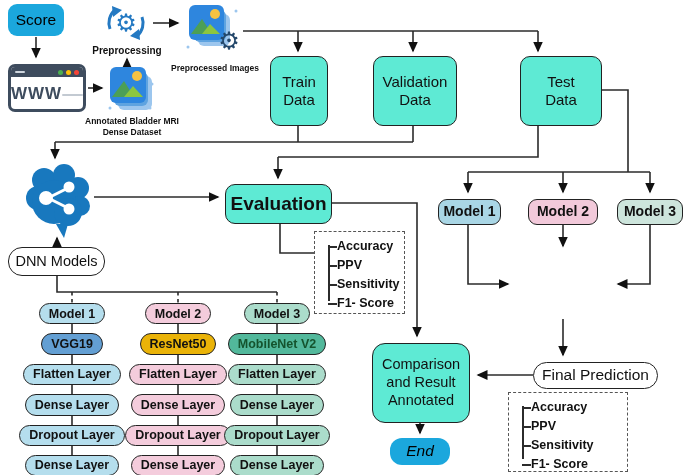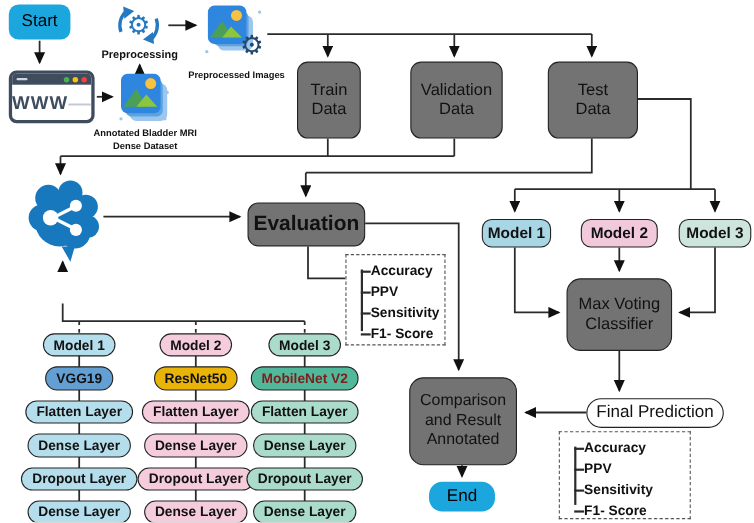--- a/index.html
+++ b/index.html
@@ -3,21 +3,21 @@
 <meta charset="utf-8">
 <style>
   html,body{margin:0;padding:0;background:#fff;}
   #canvas{
     position:relative;width:685px;height:475px;background:#fff;overflow:hidden;
     font-family:"Liberation Sans","DejaVu Sans",sans-serif;color:#111;
   }
   #wires{position:absolute;left:0;top:0;z-index:0;}
   .node{position:absolute;z-index:1;box-sizing:border-box;display:flex;align-items:center;justify-content:center;
         text-align:center;white-space:pre-line;line-height:1.22;}
-  .box{background:#737373;border:1.6px solid #222;border-radius:10px;}
+  .box{background:#5eead4;border:1.6px solid #222;border-radius:10px;}
   .pillnode{background:#fff;border:1.6px solid #222;border-radius:14px;}
   .cyan{background:#1BA7DD;border:none;border-radius:9px;font-size:15.5px;color:#000;}
   
   .databox{font-size:15px;}
   
   .col{position:absolute;z-index:1;width:120px;display:flex;flex-direction:column;align-items:center;gap:9px;}
   .pill{box-sizing:border-box;border:1.5px solid #222;border-radius:11px;padding:2.5px 9px;
         font-size:12.5px;font-weight:600;white-space:nowrap;line-height:1.15;}
   .c1l{background:#B5DEED;} .c1d{background:#639FD3;}
   .c2l{background:#F4CCDC;} .c2d{background:#eab308;}
@@ -92,21 +92,21 @@
       <path d="M332,203 H417 V336" marker-end="url(#ah)"></path>
       <path d="M563,225 V246" marker-end="url(#ah)"></path>
       <path d="M468,225 V284 H508" marker-end="url(#ah)"></path>
       <path d="M650,225 V284 H618" marker-end="url(#ah)"></path>
       <path d="M563,319 V355" marker-end="url(#ah)"></path>
       <path d="M533,375 H478" marker-end="url(#ah)"></path>
       <path d="M420,423 V433" marker-end="url(#ah)"></path>
     </g>
   </svg>
 
-  <div class="node cyan" style="left:8px;top:4px;width:56px;height:32px;">Start</div>
+  <div class="node cyan" style="left:8px;top:4px;width:56px;height:32px;">Score</div>
 
   <div class="www" style="left:8px;top:64px;width:78px;height:48px;">
     <div class="bar">
       <span class="dash"></span>
       <span class="dot" style="background:#4CAF50"></span>
       <span class="dot" style="background:#FFC107"></span>
       <span class="dot" style="background:#F44336"></span>
     </div>
     <div class="body">
       <span class="wtxt">WWW</span>
@@ -155,21 +155,21 @@
       <circle cx="52" cy="8" r="1.5" fill="#9CC6EE"></circle>
         <circle cx="4" cy="44" r="1.5" fill="#9CC6EE"></circle>
     </svg>
   </div>
   <div class="cap" style="left:168px;top:63px;width:94px;font-size:8.5px;">Preprocessed Images</div>
 
   <div class="node box databox" style="left:270px;top:56px;width:58px;height:70px;">Train
 Data</div>
   <div class="node box databox" style="left:373px;top:56px;width:84px;height:70px;">Validation
 Data</div>
-  <div class="node box databox" style="left:498px;top:56px;width:82px;height:70px;">Test
+  <div class="node box databox" style="left:520px;top:56px;width:82px;height:70px;">Test
 Data</div>
 
   <div class="gearwrap" style="left:24px;top:162px;width:68px;height:80px;">
     <svg width="68" height="80" viewBox="0 0 68 80">
       <circle cx="20" cy="18" r="12" fill="#1878BE"></circle>
       <circle cx="40" cy="13" r="11" fill="#1878BE"></circle>
       <circle cx="54" cy="26" r="11" fill="#1878BE"></circle>
       <circle cx="14" cy="36" r="12" fill="#1878BE"></circle>
       <circle cx="56" cy="44" r="10" fill="#1878BE"></circle>
       <circle cx="30" cy="40" r="22" fill="#1878BE"></circle>
@@ -177,20 +177,21 @@
       <polygon points="32,62 44,62 40,76" fill="#1878BE"></polygon>
       <g stroke="#fff" stroke-width="3">
         <line x1="24" y1="36" x2="44" y2="26"></line>
         <line x1="24" y1="36" x2="44" y2="46"></line>
       </g>
       <circle cx="22" cy="36" r="7" fill="#fff"></circle>
       <circle cx="45" cy="25" r="5.5" fill="#fff"></circle>
       <circle cx="45" cy="47" r="5.5" fill="#fff"></circle>
     </svg>
   </div>
+  <div class="node pillnode" style="left:8px;top:247px;width:97px;height:29px;font-size:14.5px;">DNN Models</div>
 
   <div class="node box" style="left:225px;top:184px;width:107px;height:40px;font-size:19px;font-weight:bold;">Evaluation</div>
 
   <div class="metrics" style="left:314px;top:231px;width:91px;height:83px;">
     <div class="vline"></div>
     <div class="mrow">Accuracy</div>
     <div class="mrow">PPV</div>
     <div class="mrow">Sensitivity</div>
     <div class="mrow">F1- Score</div>
   </div>
@@ -206,43 +207,41 @@
   <div class="col" style="left:118px;top:303px;">
     <div class="pill c2l">Model 2</div>
     <div class="pill c2d">ResNet50</div>
     <div class="pill c2l">Flatten Layer</div>
     <div class="pill c2l">Dense Layer</div>
     <div class="pill c2l">Dropout Layer</div>
     <div class="pill c2l">Dense Layer</div>
   </div>
   <div class="col" style="left:217px;top:303px;">
     <div class="pill c3l">Model 3</div>
-    <div class="pill c3d" style="color:#7f1d1d">MobileNet V2</div>
+    <div class="pill c3d" style="color:#14532d">MobileNet V2</div>
     <div class="pill c3l">Flatten Layer</div>
     <div class="pill c3l">Dense Layer</div>
     <div class="pill c3l">Dropout Layer</div>
     <div class="pill c3l">Dense Layer</div>
   </div>
 
   <div class="node rpill rm1" style="left:438px;top:199px;width:63px;height:26px;">Model 1</div>
   <div class="node rpill rm2" style="left:528px;top:199px;width:70px;height:26px;">Model 2</div>
   <div class="node rpill rm3" style="left:617px;top:199px;width:66px;height:26px;">Model 3</div>
 
-  <div class="node box" style="left:515px;top:253px;width:96px;height:66px;font-size:15px;border-radius:13px;">Max Voting
-Classifier</div>
 
   <div class="node pillnode" style="left:533px;top:362px;width:125px;height:27px;font-size:15.5px;">Final Prediction</div>
 
   <div class="metrics" style="left:508px;top:392px;width:120px;height:80px;">
     <div class="vline"></div>
     <div class="mrow">Accuracy</div>
     <div class="mrow">PPV</div>
     <div class="mrow">Sensitivity</div>
     <div class="mrow">F1- Score</div>
   </div>
 
   <div class="node box" style="left:372px;top:343px;width:98px;height:80px;font-size:14.5px;border-radius:13px;">Comparison
 and Result
 Annotated</div>
 
-  <div class="node cyan" style="left:390px;top:438px;width:60px;height:27px;border-radius:12px;">End</div>
+  <div class="node cyan" style="left:390px;top:438px;width:60px;height:27px;border-radius:12px;font-style:italic;">End</div>
 
 </div>
 
 </body></html>

